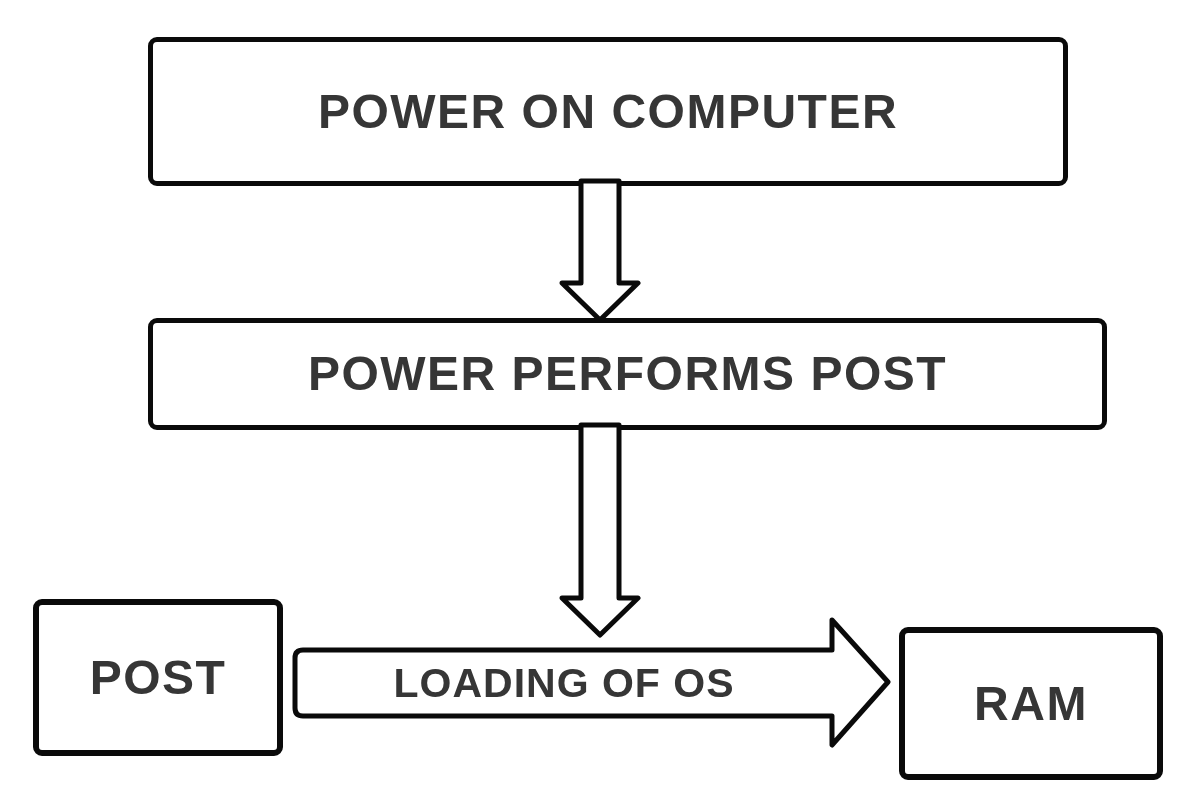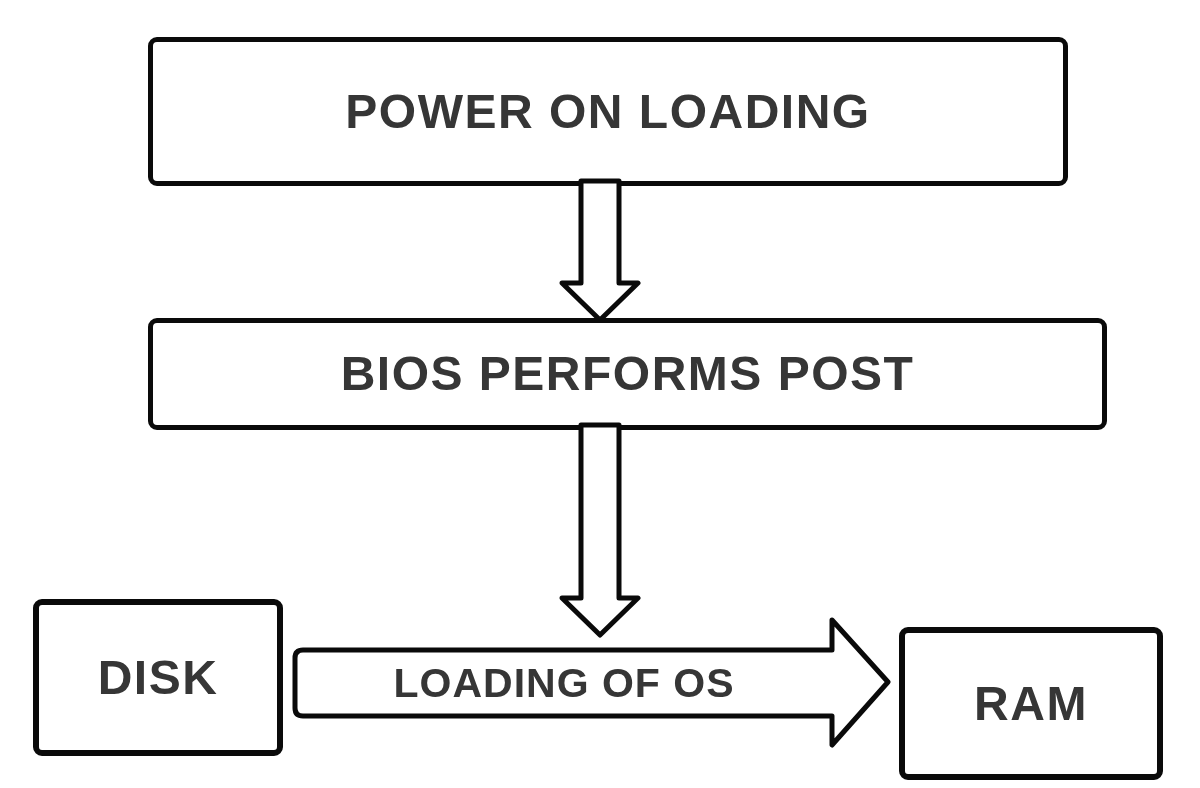--- a/index.html
+++ b/index.html
@@ -63,37 +63,37 @@
     line-height: 1;
     text-align: right;
   }
 </style>
 </head>
 <body>
 
 <div class="canvas">
 
   <div class="node node-power-on">
-    <span class="node-label">POWER ON LOADING</span>
+    <span class="node-label">POWER ON COMPUTER</span>
   </div>
 
   <svg class="arrow arrow-down-1" viewBox="0 0 84 143" xmlns="http://www.w3.org/2000/svg">
     <path d="M23 2 V104 H4 L42 141 L80 104 H61 V2 Z"></path>
   </svg>
 
   <div class="node node-bios-post">
-    <span class="node-label">BIOS PERFORMS POST</span>
+    <span class="node-label">POWER PERFORMS POST</span>
   </div>
 
   <svg class="arrow arrow-down-2" viewBox="0 0 84 215" xmlns="http://www.w3.org/2000/svg">
     <path d="M23 2 V175 H4 L42 212 L80 175 H61 V2 Z"></path>
   </svg>
 
   <div class="node node-disk">
-    <span class="node-label">DISK</span>
+    <span class="node-label">POST</span>
   </div>
 
   <svg class="arrow arrow-right" viewBox="0 0 600 132" xmlns="http://www.w3.org/2000/svg">
     <path d="M11 33 H540 V3 L596 65 L540 128 V99 H11 Q3 99 3 91 V41 Q3 33 11 33 Z"></path>
   </svg>
 
   <div class="edge-label">LOADING OF OS</div>
 
   <div class="node node-ram">
     <span class="node-label">RAM</span>

